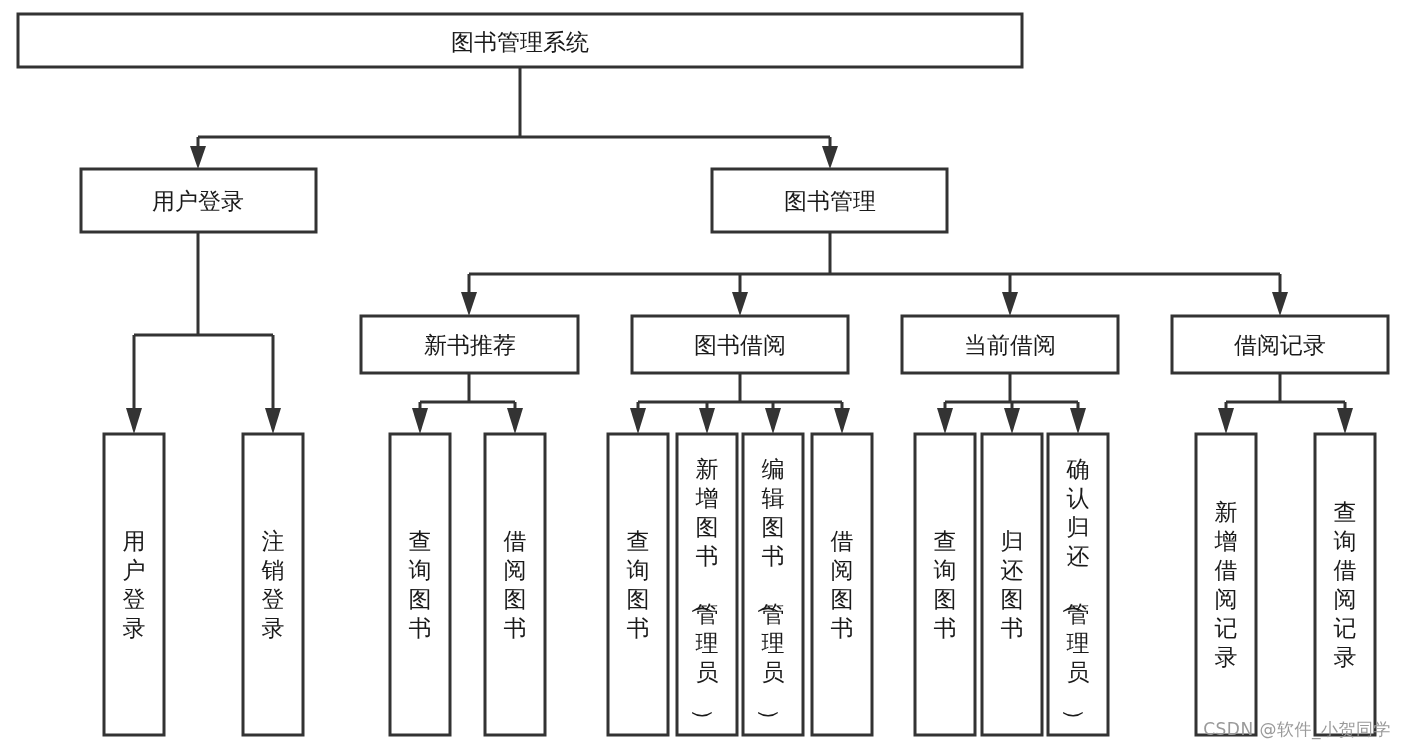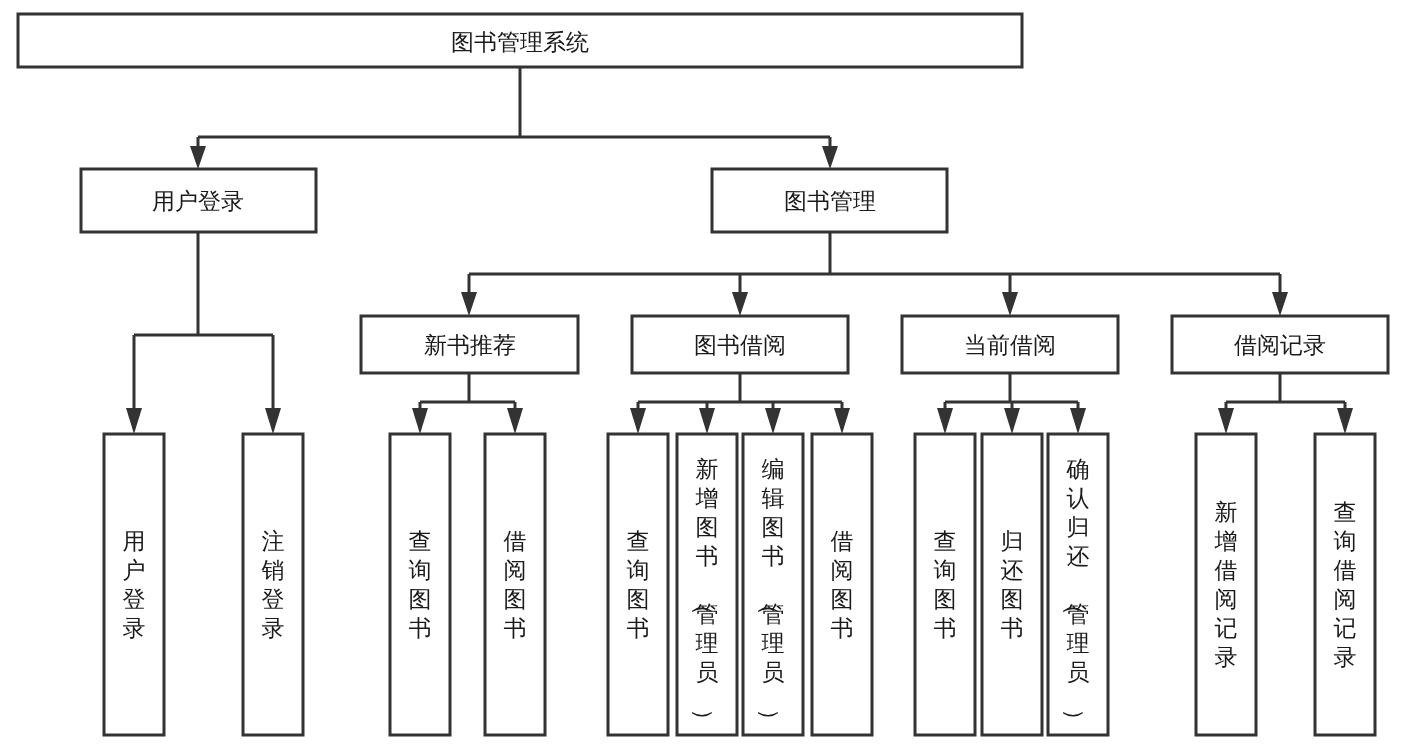--- a/index.html
+++ b/index.html
@@ -223,13 +223,14 @@
         <rect class="node-box" x="1196" y="434" width="60" height="301"></rect>
         <text class="node-label-v" x="1226" y="520.1"><tspan x="1226" dy="0">新</tspan><tspan x="1226" dy="29">增</tspan><tspan x="1226" dy="29">借</tspan><tspan x="1226" dy="29">阅</tspan><tspan x="1226" dy="29">记</tspan><tspan x="1226" dy="29">录</tspan></text>
       </g>
       <g>
         <rect class="node-box" x="1315" y="434" width="60" height="301"></rect>
         <text class="node-label-v" x="1345" y="520.1"><tspan x="1345" dy="0">查</tspan><tspan x="1345" dy="29">询</tspan><tspan x="1345" dy="29">借</tspan><tspan x="1345" dy="29">阅</tspan><tspan x="1345" dy="29">记</tspan><tspan x="1345" dy="29">录</tspan></text>
       </g>
     </g>
   </svg>
 
+  <div class="watermark">CSDN @软件_小贺同学</div>
 </div>
 
 </body></html>

